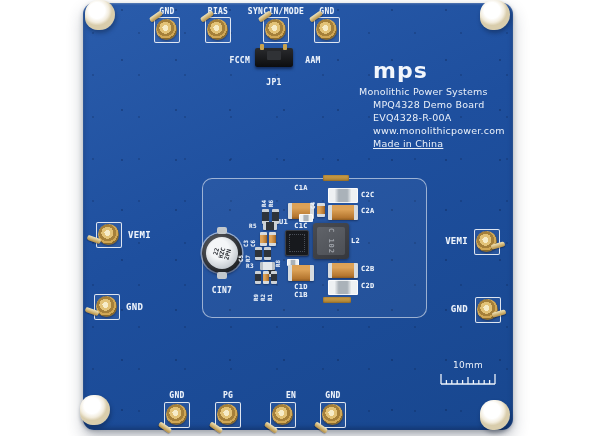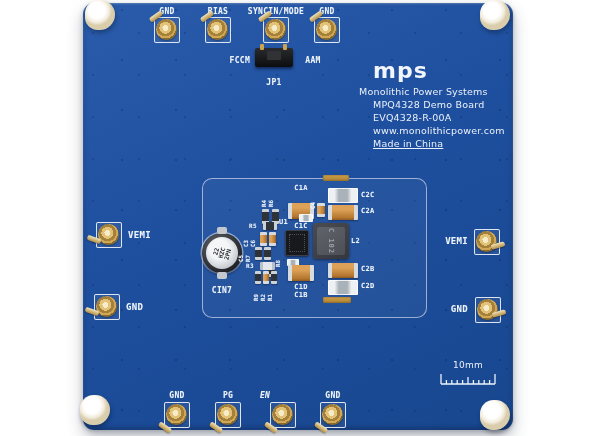--- a/index.html
+++ b/index.html
@@ -125,21 +125,21 @@
     <div class="turret t-left" style="left:11px;top:291px;"></div>
     <div class="abs silk lbl9" style="left:43px;top:299px;">GND</div>
 
     <div class="abs silk lbl9 rgt" style="left:330px;top:233px;width:55px;">VEMI</div>
     <div class="turret t-right" style="left:391px;top:226px;"></div>
     <div class="abs silk lbl9 rgt" style="left:340px;top:301px;width:45px;">GND</div>
     <div class="turret t-right" style="left:392px;top:294px;"></div>
 
     <div class="abs silk lbl8 ctr" style="left:54px;top:388px;width:80px;">GND</div>
     <div class="abs silk lbl8 ctr" style="left:105px;top:388px;width:80px;">PG</div>
-    <div class="abs silk lbl8 ctr" style="left:142px;top:388px;width:80px;font-style:italic;">EN</div>
+    <div class="abs silk lbl8 ctr" style="left:168px;top:388px;width:80px;">EN</div>
     <div class="abs silk lbl8 ctr" style="left:210px;top:388px;width:80px;">GND</div>
     <div class="turret t-bottom" style="left:81px;top:399px;"></div>
     <div class="turret t-bottom" style="left:132px;top:399px;"></div>
     <div class="turret t-bottom" style="left:187px;top:399px;"></div>
     <div class="turret t-bottom" style="left:237px;top:399px;"></div>
 
     <div class="island"></div>
     <div class="custrip" style="left:240px;top:172px;width:26px;height:6px;"></div>
     <div class="custrip" style="left:240px;top:294px;width:28px;height:6px;"></div>
 

